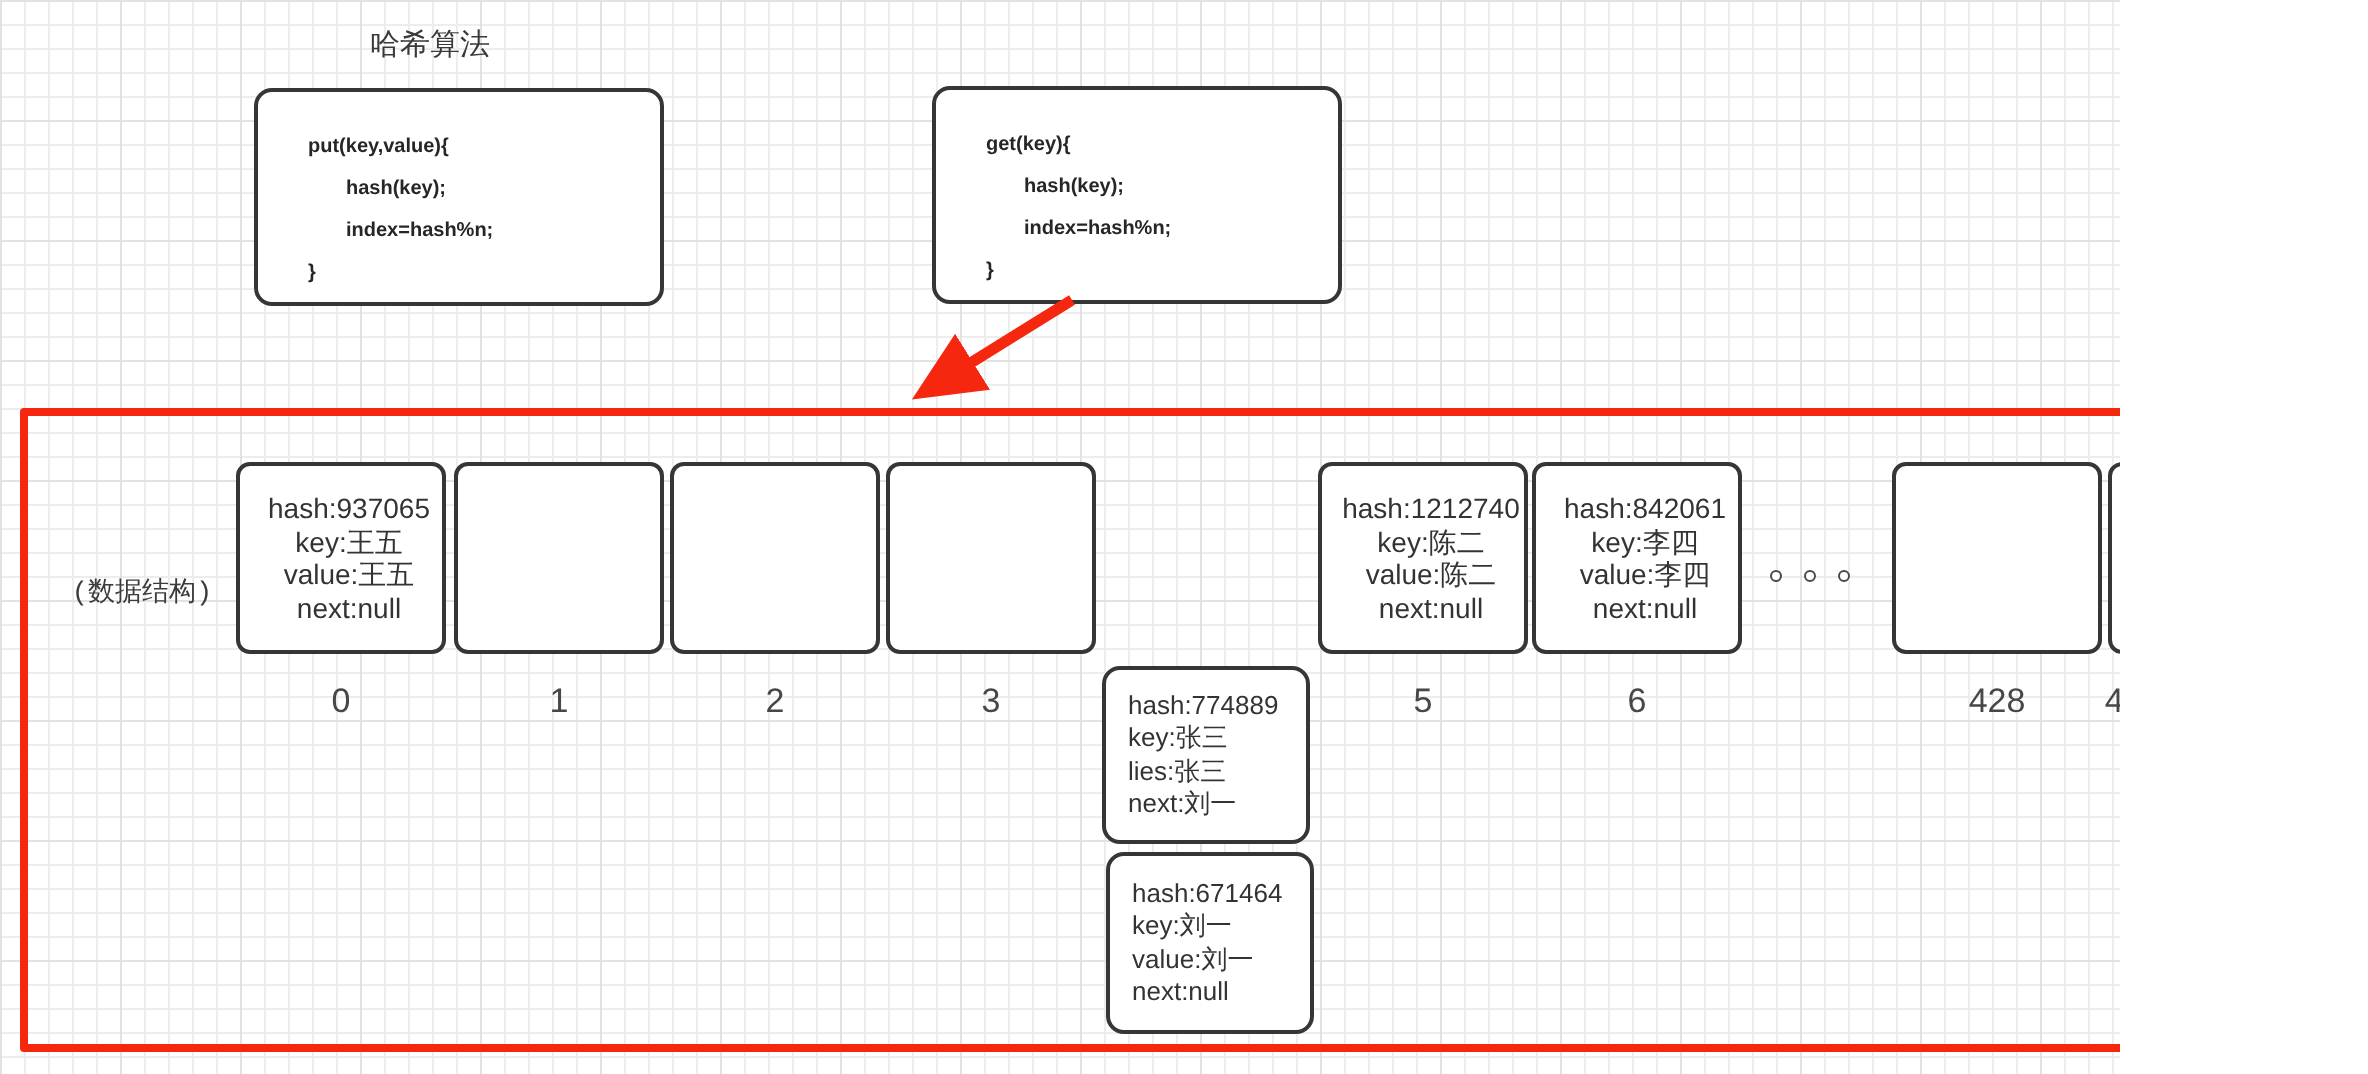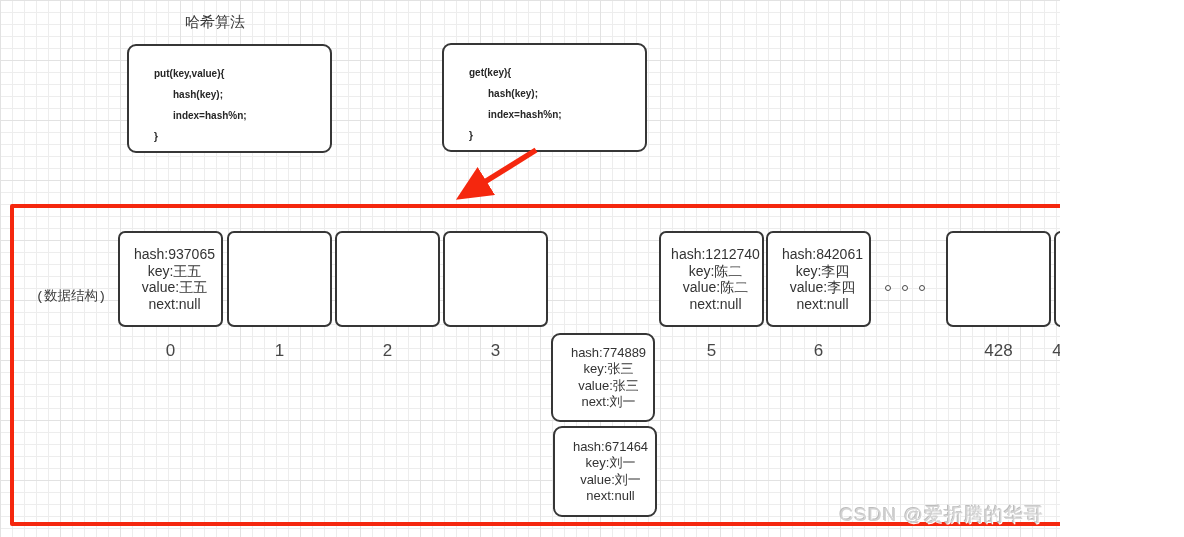--- a/index.html
+++ b/index.html
@@ -32,21 +32,21 @@
     background: #fff;
     border: 2.5px solid #363636;
     border-radius: 9px;
     padding: 17px 0 0 25px;
     font-weight: bold;
     font-size: 10px;
     line-height: 21px;
     color: #262626;
   }
   .code-box.put { left: 127px; top: 44px; }
-  .code-box.get { left: 442px; top: 43px; }
+  .code-box.get { left: 466px; top: 43px; }
   .code-line.indent { padding-left: 19px; }
   .arrow-svg {
     position: absolute; left: 0; top: 0;
     width: 1184px; height: 537px;
     pointer-events: none;
   }
   .red-rect {
     position: absolute;
     left: 10px; top: 204px;
     width: 1165px; height: 322px;
@@ -98,21 +98,20 @@
     background: #fff;
     border: 2.5px solid #363636;
     border-radius: 9px;
     display: flex;
     flex-direction: column;
     justify-content: center;
     padding-left: 11px;
     font-size: 13px;
     line-height: 16.5px;
     color: #333;
-    align-items: center;
   }
   .idx {
     position: absolute;
     top: 341px;
     width: 105px;
     text-align: center;
     font-size: 17px;
     color: #474747;
   }
   .dots {
@@ -208,25 +207,24 @@
   <div class="idx" style="left:335px">2</div>
   <div class="idx" style="left:443px">3</div>
   <div class="idx" style="left:659px">5</div>
   <div class="idx" style="left:766px">6</div>
   <div class="idx" style="left:946px">428</div>
   <div class="idx" style="left:1014px">429</div>
 
   <div class="chain-node" style="left:551px; top:333px">
     <div>hash:774889</div>
     <div>key:张三</div>
-    <div>value:张三</div>
+    <div>lies:张三</div>
     <div>next:刘一</div>
   </div>
   <div class="chain-node" style="left:553px; top:426px; height:91px">
     <div>hash:671464</div>
     <div>key:刘一</div>
     <div>value:刘一</div>
     <div>next:null</div>
   </div>
 
-  <div class="watermark">CSDN @爱折腾的华哥</div>
 
 </div>
 
 </body></html>

